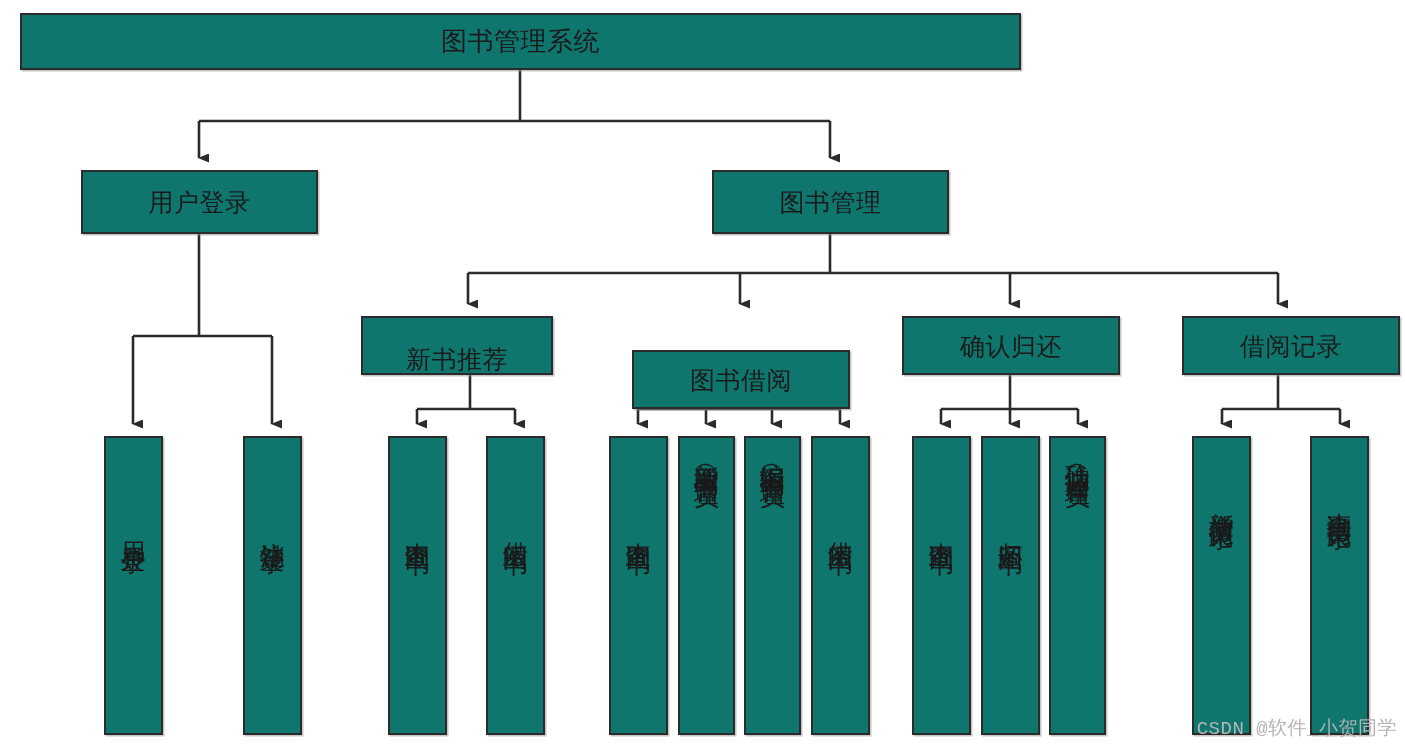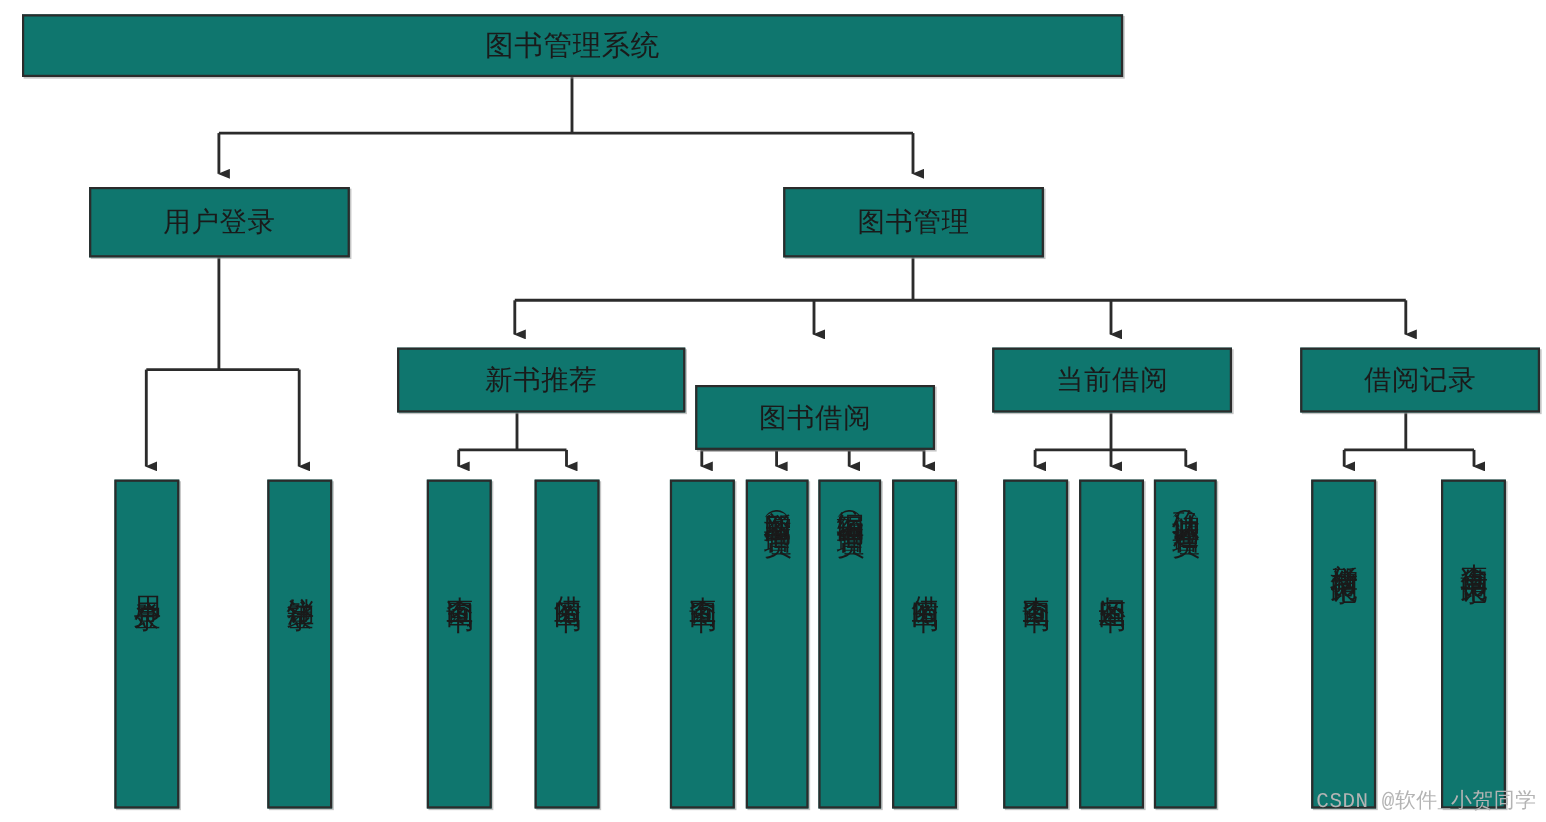--- a/index.html
+++ b/index.html
@@ -143,28 +143,28 @@
     <span class="label">图书管理系统</span>
   </div>
 
   <div class="node h" style="left:81px; top:170px; width:237px; height:64px;">
     <span class="label">用户登录</span>
   </div>
   <div class="node h" style="left:712px; top:170px; width:237px; height:64px;">
     <span class="label">图书管理</span>
   </div>
 
-  <div class="node h" style="left:361px; top:316px; width:262px; height:59px;">
+  <div class="node h" style="left:361px; top:316px; width:192px; height:59px;align-items:flex-end;">
     <span class="label">新书推荐</span>
   </div>
   <div class="node h" style="left:632px; top:316px; width:218px; height:59px;margin-top:34px;">
     <span class="label">图书借阅</span>
   </div>
   <div class="node h" style="left:902px; top:316px; width:218px; height:59px;">
-    <span class="label">当前借阅</span>
+    <span class="label">确认归还</span>
   </div>
   <div class="node h" style="left:1170px; top:316px; width:218px; height:59px;margin-left:12px;">
     <span class="label">借阅记录</span>
   </div>
 
   <div class="node v short" style="left:104px; top:436px; width:59px; height:299px;">
     <span class="label">用户登录</span>
   </div>
   <div class="node v short" style="left:243px; top:436px; width:59px; height:299px;">
     <span class="label">注销登录</span>

